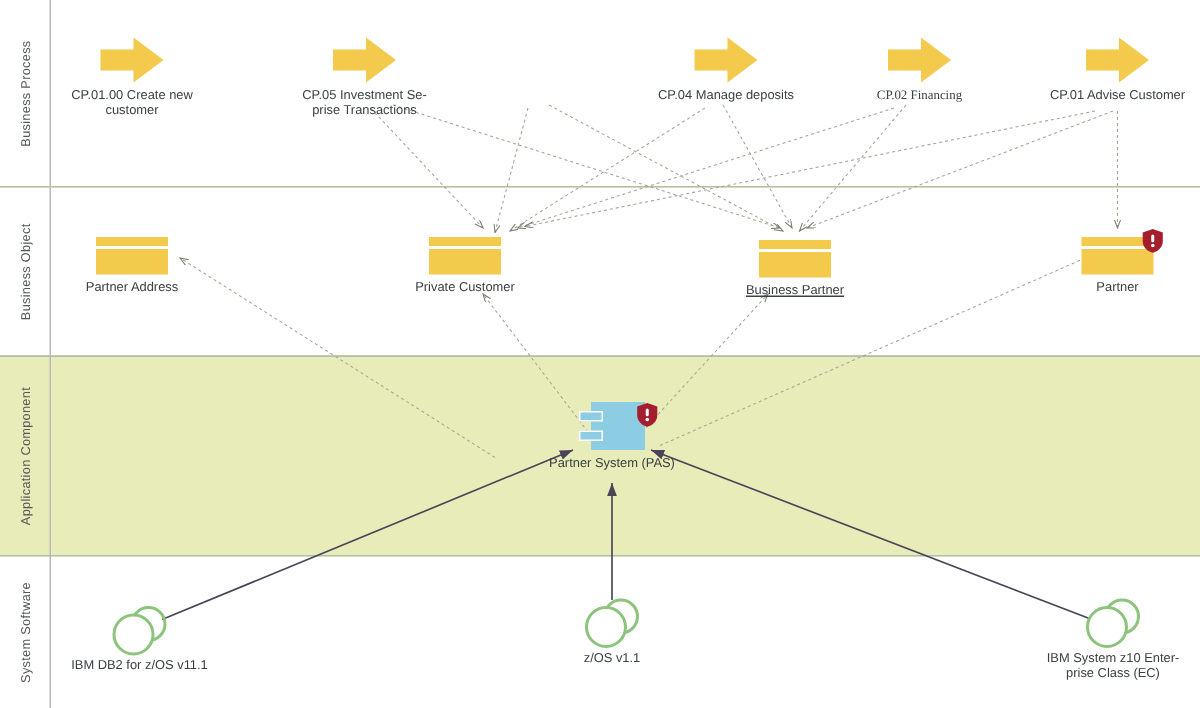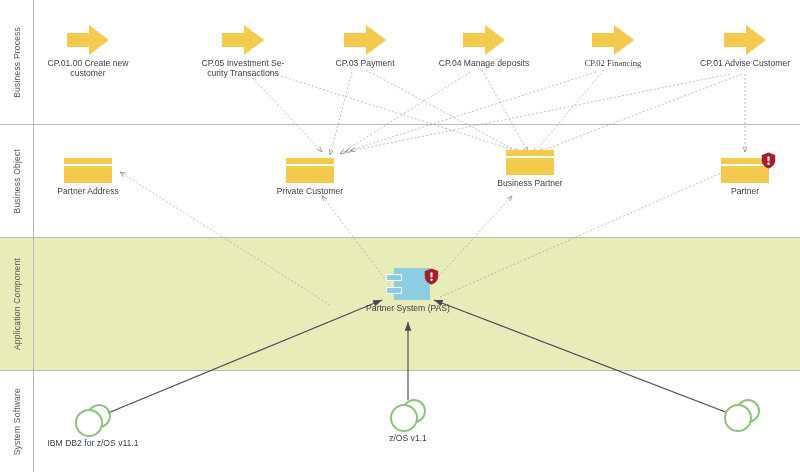--- a/index.html
+++ b/index.html
@@ -240,28 +240,21 @@
       </div>
     <span class="cap">CP.01.00 Create new
 customer</span>
   </div>
   <div class="node" style="left:243px; top:25px;">
     <div class="proc-arrow">
         <div class="shaft"></div>
         <div class="head"></div>
       </div>
     <span class="cap">CP.05 Investment Se-
-curity Transactions</span>
-  </div>
-  <div class="node" style="left:365px; top:25px;">
-    <div class="proc-arrow">
-        <div class="shaft"></div>
-        <div class="head"></div>
-      </div>
-    <span class="cap">CP.03 Payment</span>
+prise Transactions</span>
   </div>
   <div class="node" style="left:484px; top:25px;">
     <div class="proc-arrow">
         <div class="shaft"></div>
         <div class="head"></div>
       </div>
     <span class="cap">CP.04 Manage deposits</span>
   </div>
   <div class="node" style="left:613px; top:25px;font-family:Liberation Serif, serif;">
     <div class="proc-arrow">
@@ -285,21 +278,21 @@
       </div>
     <span class="cap">Private Customer</span>
   </div>
   <div class="node" style="left:88px;  top:158px;">
     <div class="bo">
         <div class="bar"></div>
         <div class="body"></div>
       </div>
     <span class="cap">Partner Address</span>
   </div>
-  <div class="node" style="left:530px; top:150px;">
+  <div class="node" style="left:530px; top:160px;text-decoration:underline;">
     <div class="bo">
         <div class="bar"></div>
         <div class="body"></div>
       </div>
     <span class="cap">Business Partner</span>
   </div>
   <div class="node" style="left:745px; top:158px;">
     <div class="bo">
       <div class="bar"></div>
         <div class="body"></div>
@@ -342,15 +335,17 @@
         <div class="ring r-back"></div>
         <div class="ring r-front"></div>
       </div>
     <span class="cap">z/OS v1.1</span>
   </div>
   <div class="node" style="left:742px; top:398px;">
     <div class="sysw">
         <div class="ring r-back"></div>
         <div class="ring r-front"></div>
       </div>
+    <span class="cap">IBM System z10 Enter-
+prise Class (EC)</span>
   </div>
 
 </div>
 
 </body></html>

